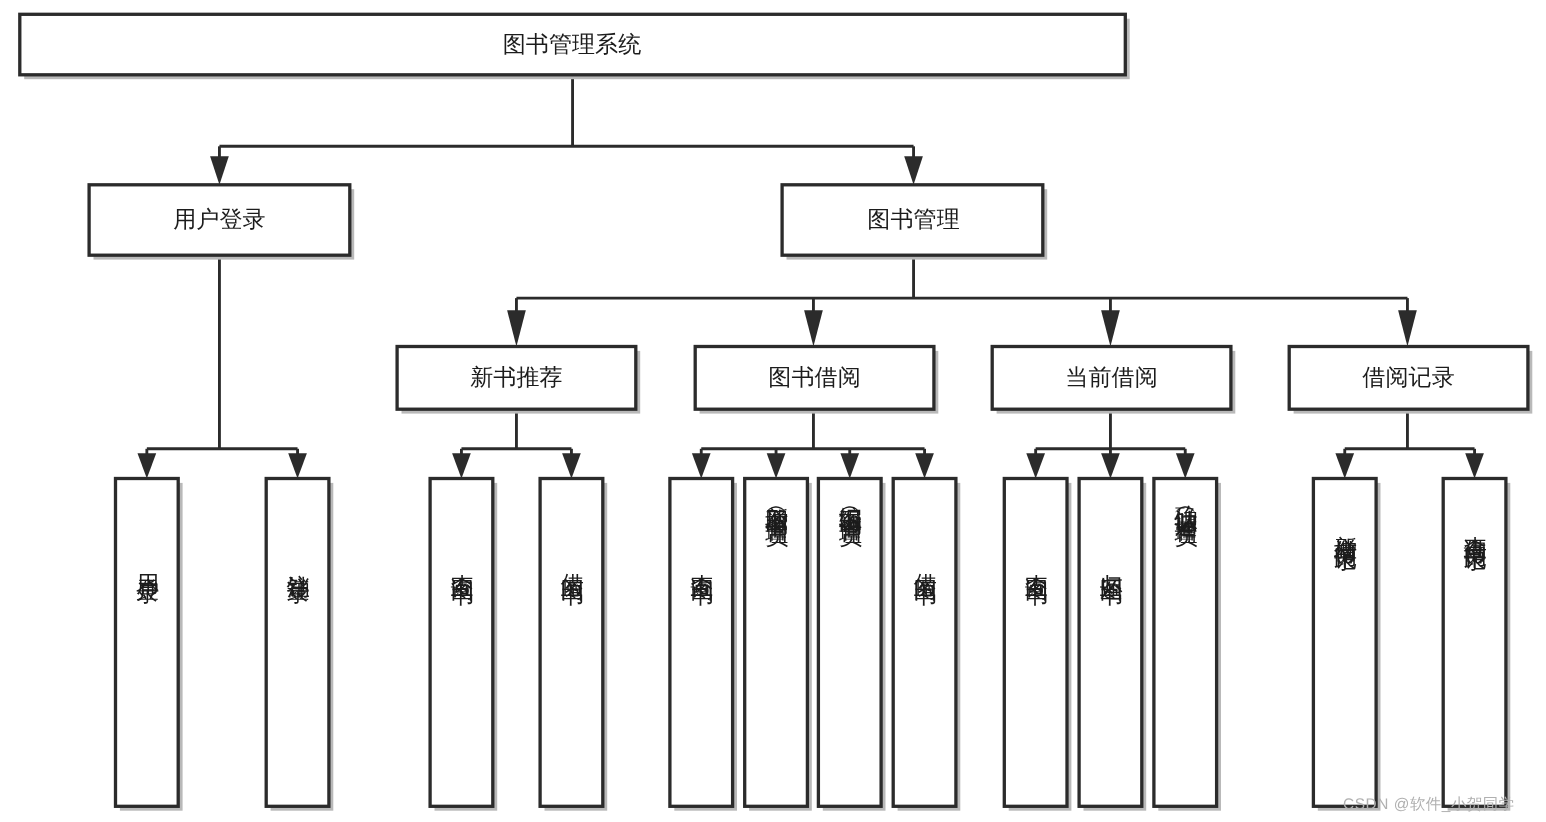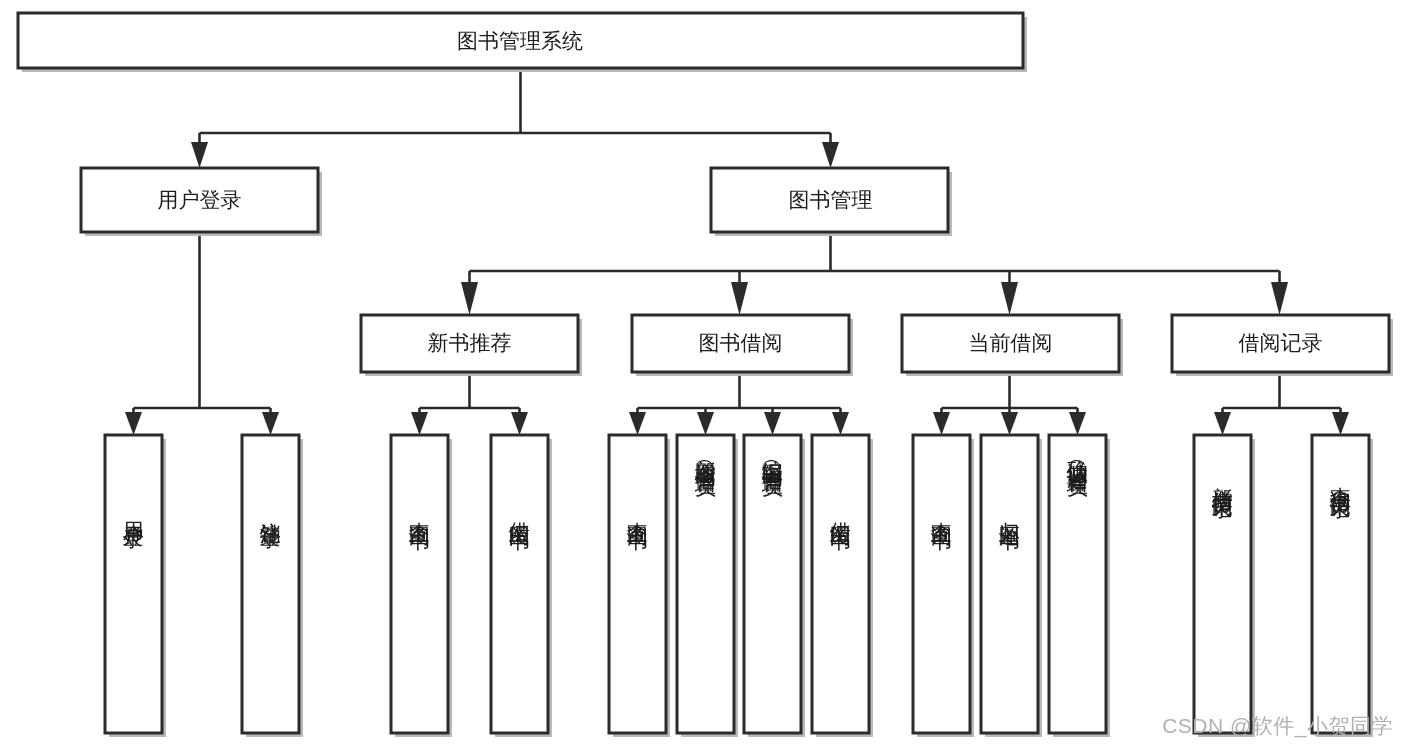--- a/index.html
+++ b/index.html
@@ -64,24 +64,24 @@
     text-orientation: upright;
     font-family: "Liberation Sans", "DejaVu Sans", sans-serif;
     font-size: 21px;
     line-height: 1.12;
     color: #1c1c1c;
     letter-spacing: 2.5px;
     white-space: nowrap;
   }
   .watermark {
     position: absolute;
-    right: 12px;
+    right: 28px;
     bottom: 6px;
     font-family: "Liberation Sans", "DejaVu Sans", sans-serif;
-    font-size: 21px;
+    font-size: 14px;
     color: #b0b0b0;
     letter-spacing: 0.5px;
     white-space: nowrap;
   }
 </style>
 </head>
 <body>
 
 <div id="diagram-root">
 

